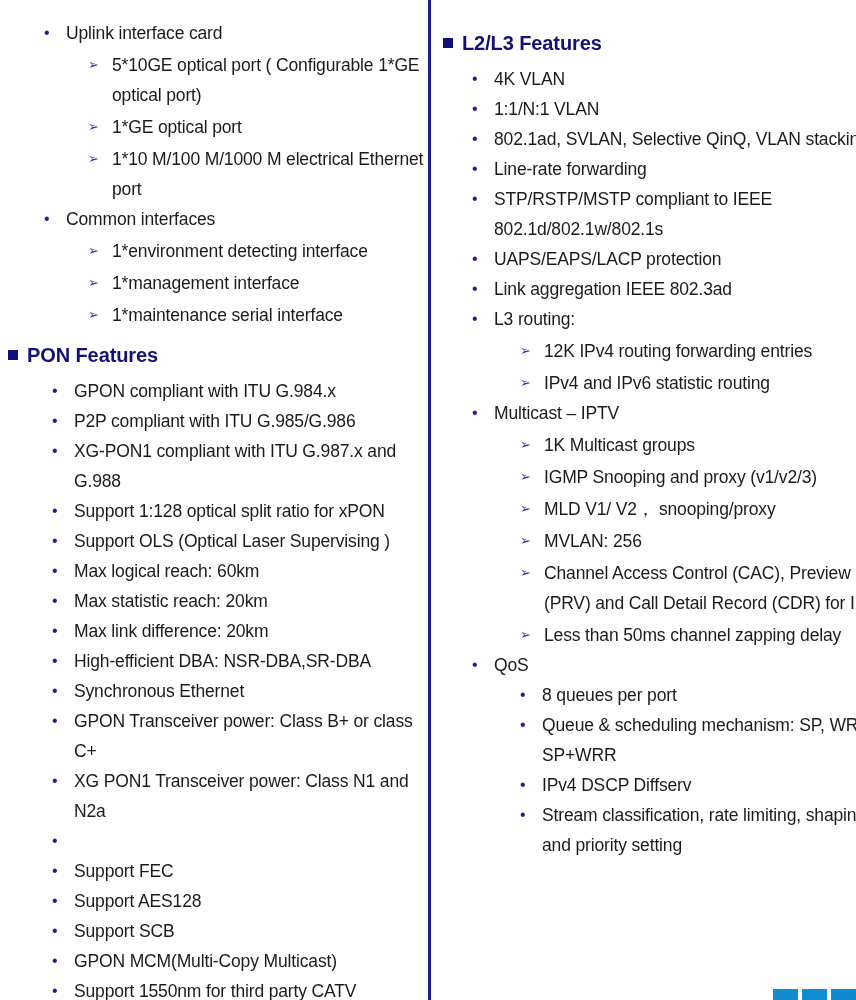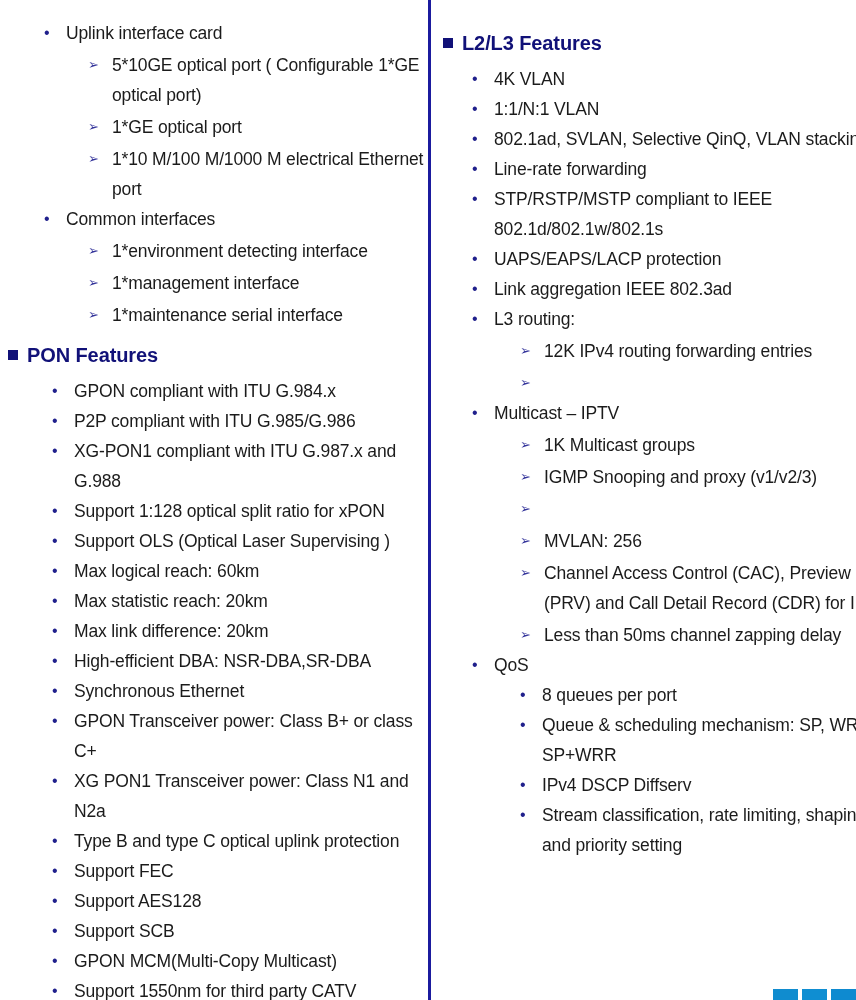--- a/index.html
+++ b/index.html
@@ -221,21 +221,20 @@
     <div class="li lvl3">
       <span class="dot">•</span>
       <span class="txt">GPON Transceiver power: Class B+ or class C+</span>
     </div>
     <div class="li lvl3">
       <span class="dot">•</span>
       <span class="txt">XG PON1 Transceiver power: Class N1 and N2a</span>
     </div>
     <div class="li lvl3">
       <span class="dot">•</span>
-      <span class="txt">Type B and type C optical uplink protection</span>
     </div>
     <div class="li lvl3">
       <span class="dot">•</span>
       <span class="txt">Support FEC</span>
     </div>
     <div class="li lvl3">
       <span class="dot">•</span>
       <span class="txt">Support AES128</span>
     </div>
     <div class="li lvl3">
@@ -296,36 +295,38 @@
     <div class="li r-lvl1">
       <span class="dot">•</span>
       <span class="txt">L3 routing:</span>
     </div>
     <div class="li r-lvl2 sub-item">
       <span class="arw">➢</span>
       <span class="txt">12K IPv4 routing forwarding entries</span>
     </div>
     <div class="li r-lvl2 sub-item">
       <span class="arw">➢</span>
+      <span class="txt">IPv4 and IPv6 statistic routing</span>
     </div>
 
     <div class="li r-lvl1">
       <span class="dot">•</span>
       <span class="txt">Multicast – IPTV</span>
     </div>
     <div class="li r-lvl2 sub-item">
       <span class="arw">➢</span>
       <span class="txt">1K Multicast groups</span>
     </div>
     <div class="li r-lvl2 sub-item">
       <span class="arw">➢</span>
       <span class="txt">IGMP Snooping and proxy (v1/v2/3)</span>
     </div>
     <div class="li r-lvl2 sub-item">
       <span class="arw">➢</span>
+      <span class="txt">MLD V1/ V2， snooping/proxy</span>
     </div>
     <div class="li r-lvl2 sub-item">
       <span class="arw">➢</span>
       <span class="txt">MVLAN: 256</span>
     </div>
     <div class="li r-lvl2 sub-item">
       <span class="arw">➢</span>
       <span class="txt">Channel Access Control (CAC), Preview (PRV) and Call Detail Record (CDR) for IPTV</span>
     </div>
     <div class="li r-lvl2 sub-item">

